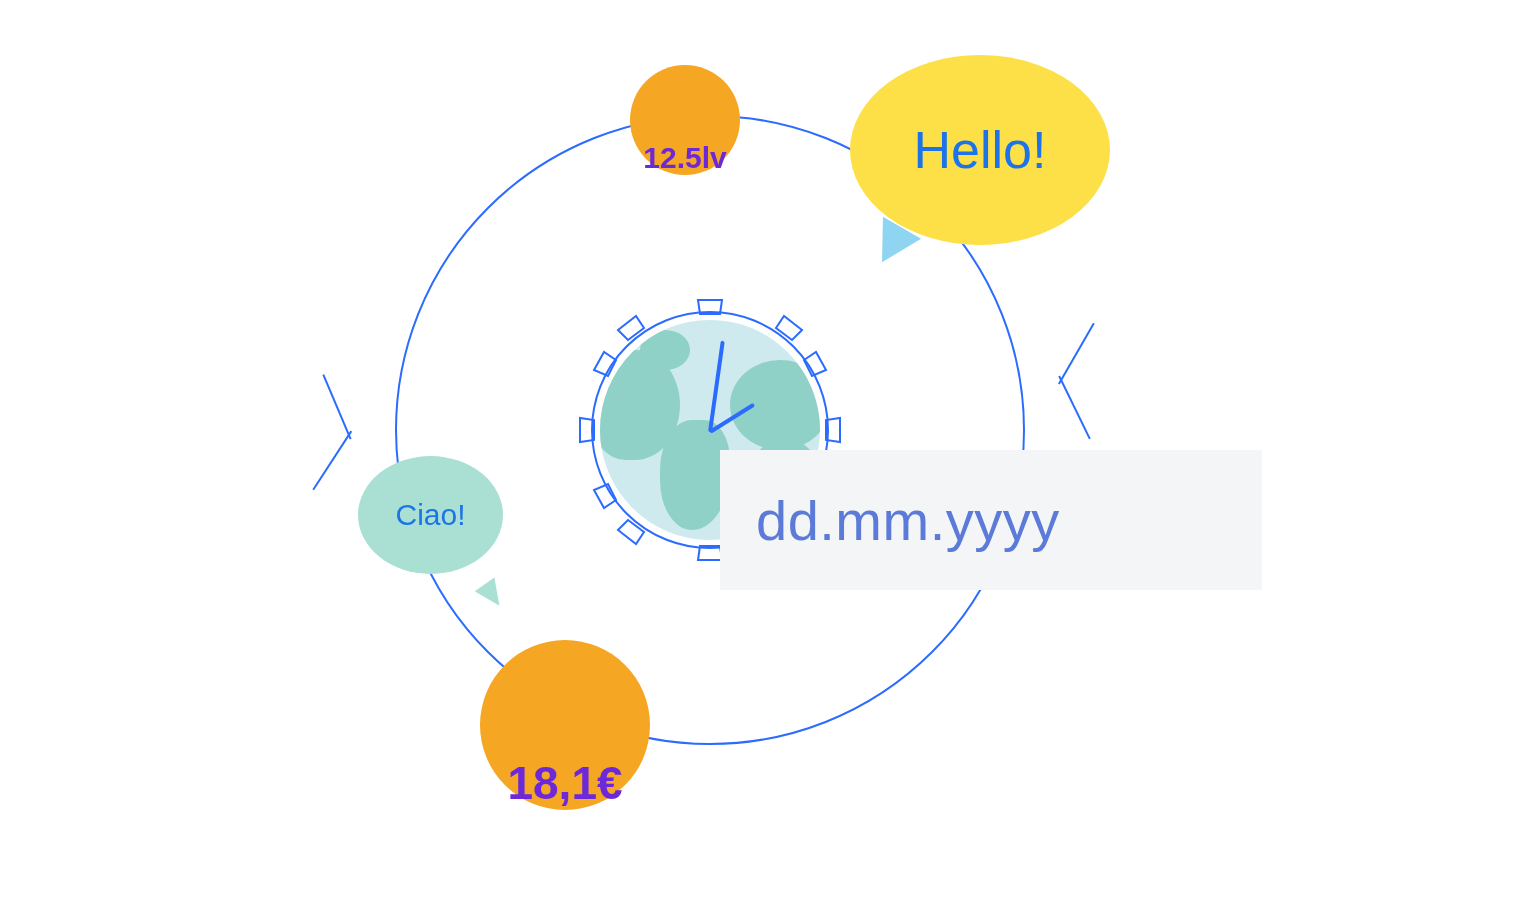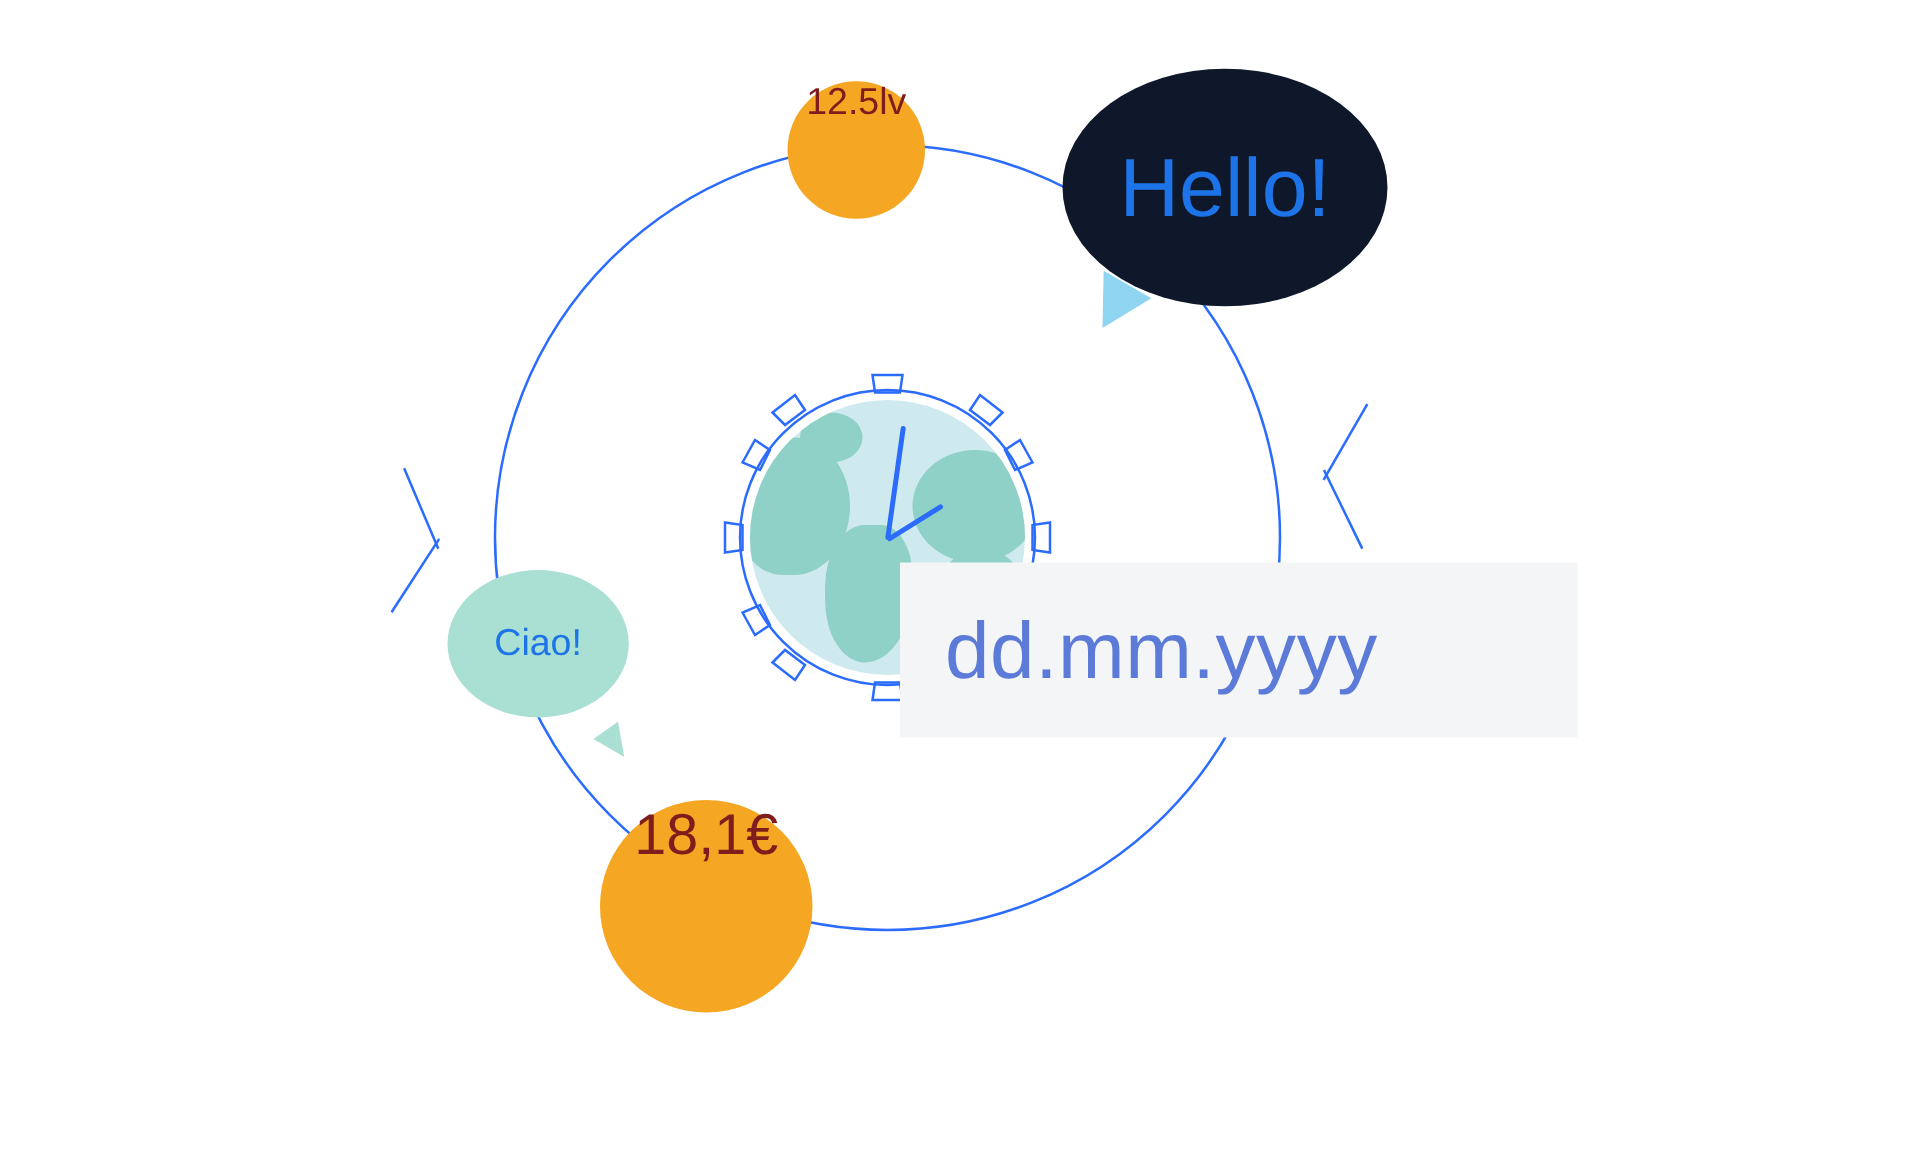--- a/index.html
+++ b/index.html
@@ -80,47 +80,47 @@
   }
   .datebox.primary {
     background: #2a36b1;
     color: #ffffff;
     font-size: 68px;
     height: 150px;
   }
   .datebox.secondary {
     background: #f4f5f7;
     color: #5c7bd9;
-    font-size: 64px;
+    font-size: 56px;
     height: 140px;
   }
   
   .coin {
     position: absolute;
     border-radius: 50%;
     background: #f5a623;
-    color: #7f1d1d;
+    color: #6d28d9;
     display: flex;
-    align-items: flex-start;
+    align-items: flex-end;
     justify-content: center;
-    font-weight: 400;
+    font-weight: 700;
   }
   
   .bubble {
     position: absolute;
     border-radius: 50%;
     display: flex;
     align-items: center;
     justify-content: center;
     font-weight: 400;
   }
   .bubble.large {
-    background: #0f172a;
+    background: #fde047;
     color: #1c74e8;
-    font-size: 66px;
+    font-size: 52px;
   }
   .bubble.small {
     background: #a9e0d3;
     color: #1c74e8;
     font-size: 30px;
   }
   .tail {
     position: absolute;
     width: 0; height: 0;
   }

